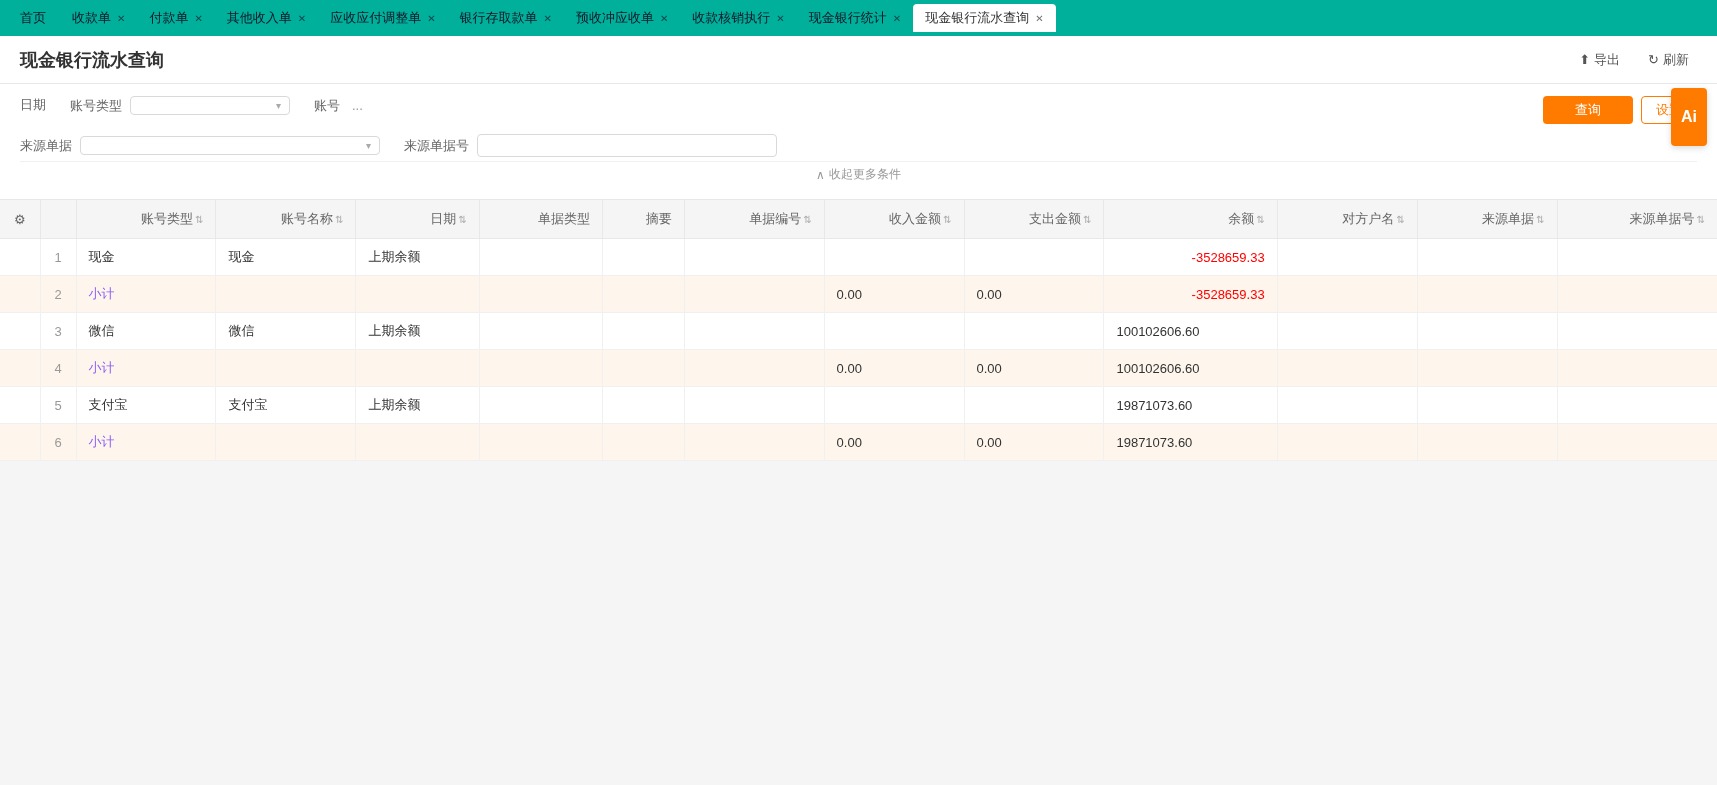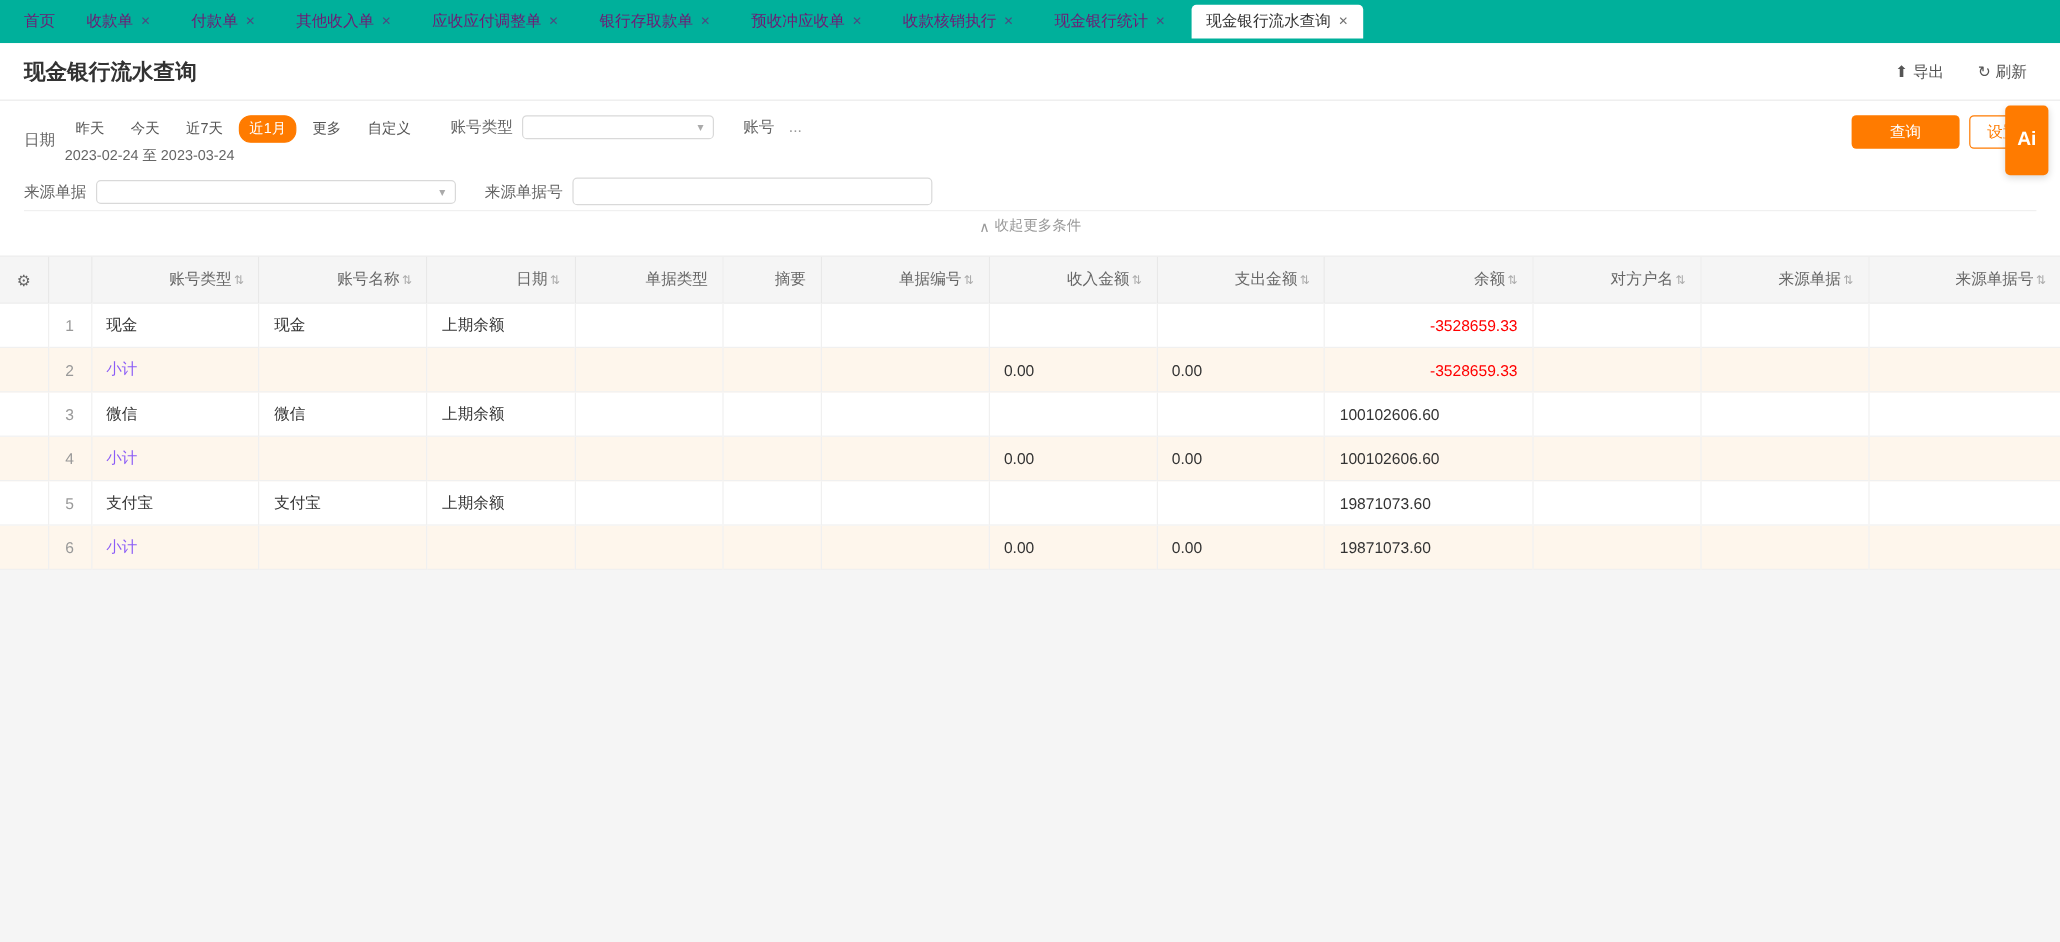--- a/index.html
+++ b/index.html
@@ -15,21 +15,21 @@
       gap: 2px;
       overflow: hidden;
     }
     .nav-tab {
       display: flex;
       align-items: center;
       padding: 0 12px;
       height: 28px;
       border-radius: 4px 4px 0 0;
       cursor: pointer;
-      color: #701a75;
+      color: #0f172a;
       font-size: 13px;
       white-space: nowrap;
       gap: 6px;
     }
     .nav-tab.active { background: #fff; color: #333; border-radius: 4px 4px 0 0; }
     .nav-tab .close-icon { font-size: 10px; color: inherit; opacity: 0.7; }
     .nav-tab.home { background: transparent; }
 
     
     .page-header {
@@ -239,21 +239,21 @@
     }
   </style>
 </head>
 <body>
 
 <div class="top-nav">
   <div class="nav-tab home">
     <span>首页</span>
   </div>
 
-  <div id="nav-tabs-container" style="display:flex;gap:10px;flex:1;">
+  <div id="nav-tabs-container" style="display:flex;gap:0;flex:1;">
       <div class="nav-tab">
         <span>收款单</span>
         <span class="close-icon">✕</span>
       </div>
       <div class="nav-tab">
         <span>付款单</span>
         <span class="close-icon">✕</span>
       </div>
       <div class="nav-tab">
         <span>其他收入单</span>
@@ -298,31 +298,20 @@
       <span>刷新</span>
     </div>
   </div>
 </div>
 
 <div class="filter-area">
   <div style="display:flex;align-items:flex-start;gap:24px;flex-wrap:wrap;">
 
     <div class="filter-group">
       <span class="filter-label">日期</span>
-      <div class="filter-date-block">
-        <div class="date-options" id="date-btns-container">
-            <span class="date-btn">昨天</span>
-            <span class="date-btn">今天</span>
-            <span class="date-btn">近7天</span>
-            <span class="date-btn active">近1月</span>
-            <span class="date-btn">更多</span>
-            <span class="date-btn">自定义</span>
-          </div>
-        <div class="date-range">2023-02-24 至 2023-03-24</div>
-      </div>
     </div>
 
     <div class="filter-group">
       <span class="filter-label">账号类型</span>
       <div class="filter-select">
         <span class="placeholder"></span>
         <span class="chevron">▾</span>
       </div>
     </div>
 

